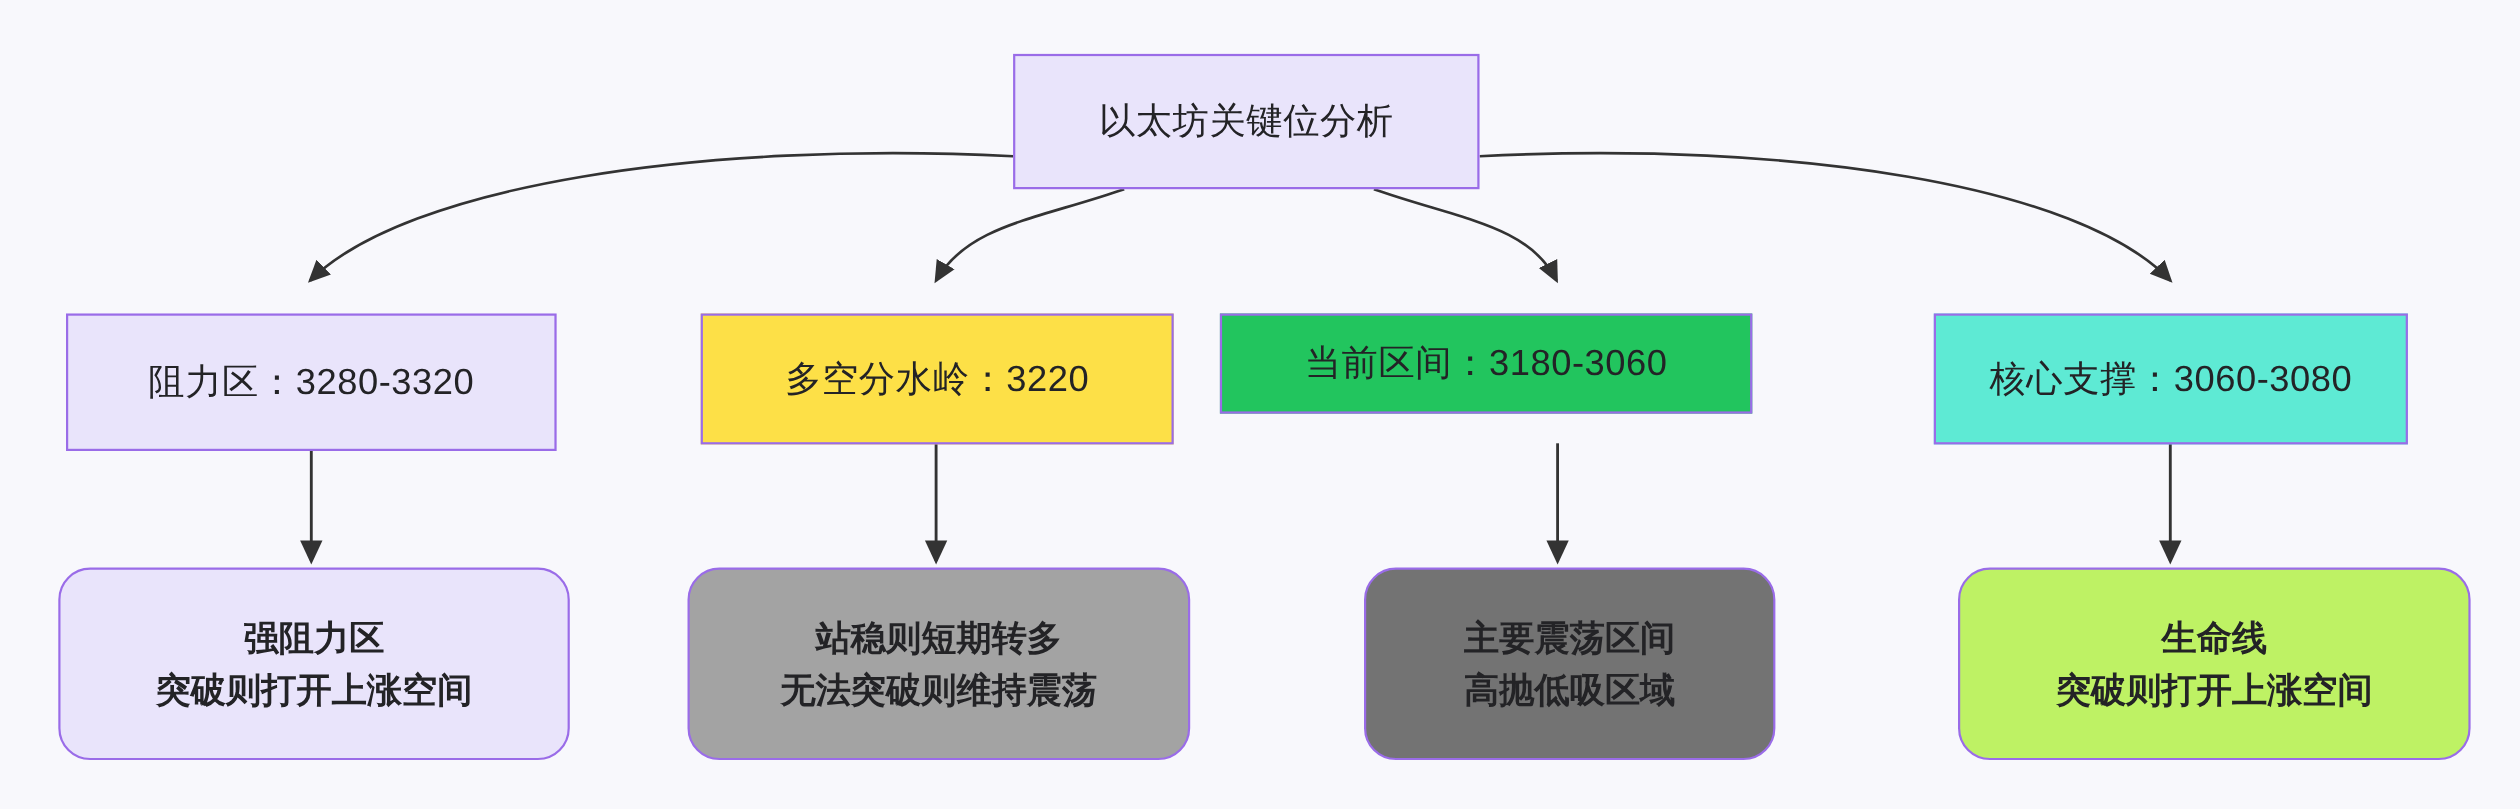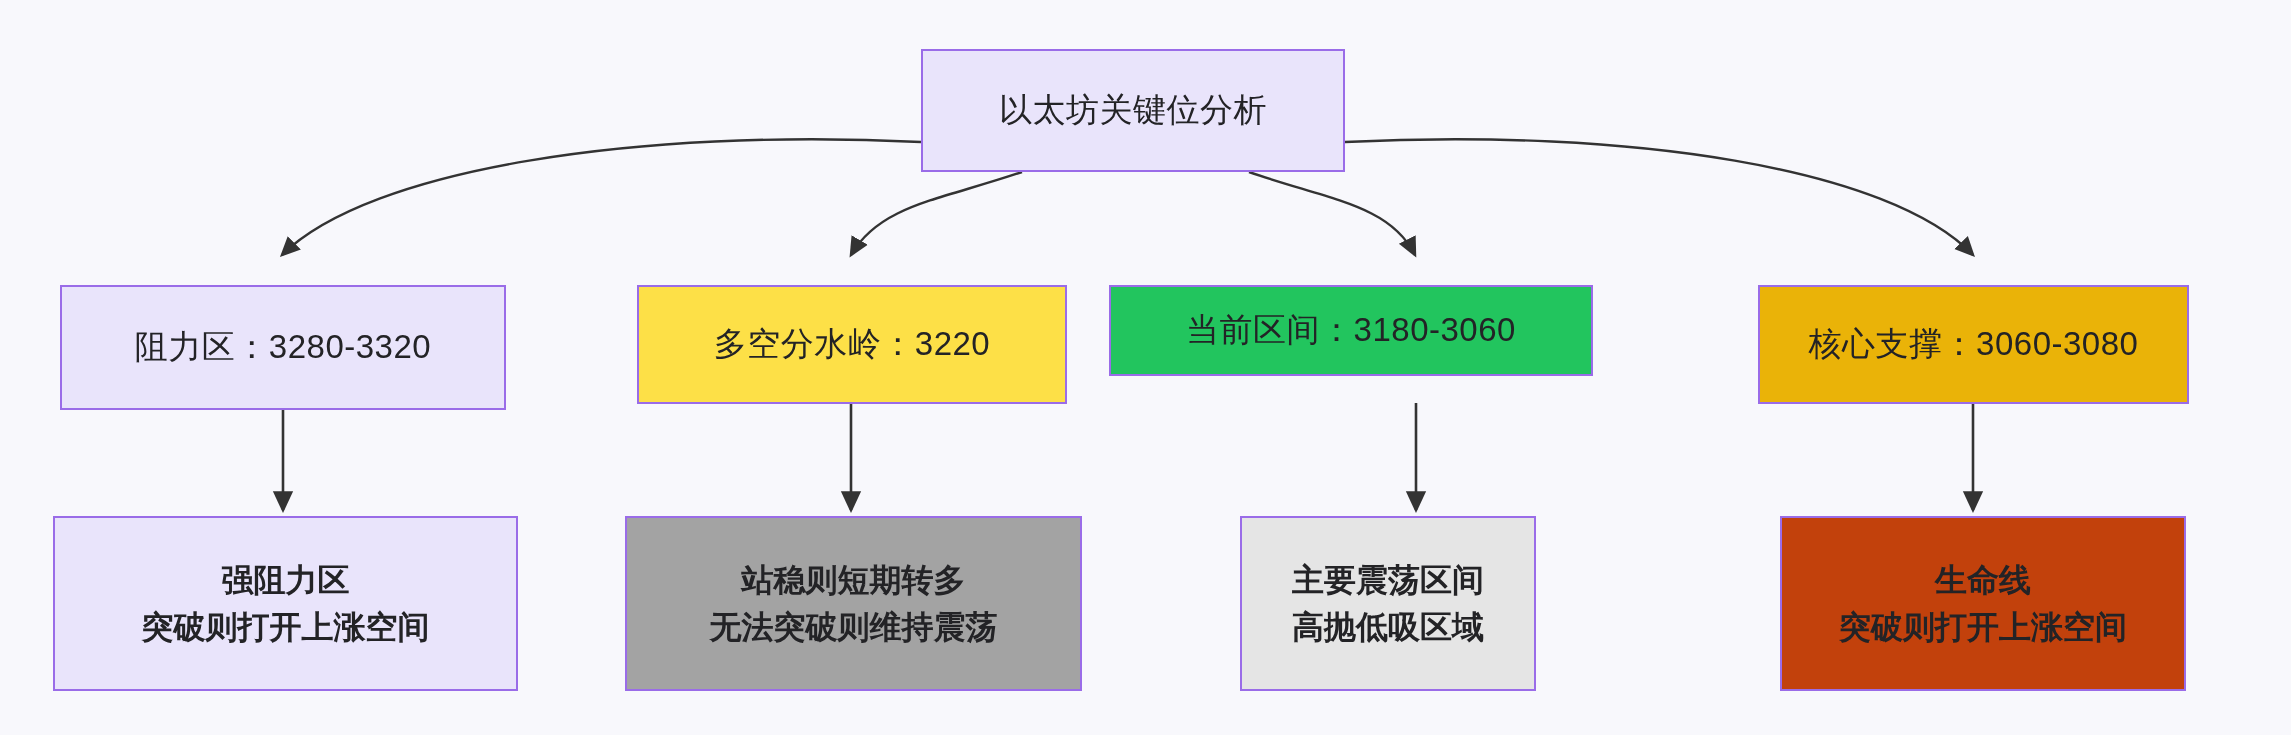--- a/index.html
+++ b/index.html
@@ -45,20 +45,21 @@
     white-space: nowrap;
   }
   .node.level-0 .node-label,
   .node.level-1 .node-label {
     font-size: 33px;
     font-weight: 400;
     letter-spacing: 0.5px;
   }
   .node.level-2 {
     border-color: #9a6ce8;
+    border-radius: 29px;
   }
   .node.level-2 .node-label {
     font-size: 32px;
     font-weight: bold;
     line-height: 1.45;
   }
   .node-label .line2 {
     display: block;
   }
 </style>
@@ -100,45 +101,45 @@
   </div>
 
   <div class="node level-1" style="left: 637px; top: 285px; width: 430px; height: 119px; background: #fde047; border-color: rgb(154, 108, 232); color: rgb(35, 35, 38);">
     <span class="node-label">多空分水岭：3220</span>
   </div>
 
   <div class="node level-1" style="left: 1109px; top: 285px; width: 484px; height: 91px; background: #22c55e; border-color: rgb(154, 108, 232); color: rgb(35, 35, 38);">
     <span class="node-label">当前区间：3180-3060</span>
   </div>
 
-  <div class="node level-1" style="left: 1758px; top: 285px; width: 431px; height: 119px; background: #eab308; border-color: rgb(154, 108, 232); color: rgb(35, 35, 38);">
+  <div class="node level-1" style="left: 1758px; top: 285px; width: 431px; height: 119px; background: #5eead4; border-color: rgb(154, 108, 232); color: rgb(35, 35, 38);">
     <span class="node-label">核心支撑：3060-3080</span>
   </div>
 
   <div class="node level-2" style="left: 53px; top: 516px; width: 465px; height: 175px; background: rgb(233, 228, 251); border-color: rgb(154, 108, 232); color: rgb(35, 35, 38);">
     <span class="node-label">
       <span class="line1">强阻力区</span>
       <span class="line2">突破则打开上涨空间</span>
     </span>
   </div>
 
   <div class="node level-2" style="left: 625px; top: 516px; width: 457px; height: 175px; background: #a3a3a3; border-color: rgb(154, 108, 232); color: rgb(35, 35, 38);">
     <span class="node-label">
       <span class="line1">站稳则短期转多</span>
       <span class="line2">无法突破则维持震荡</span>
     </span>
   </div>
 
-  <div class="node level-2" style="left: 1240px; top: 516px; width: 296px; height: 175px; background: #e5e5e5; border-color: rgb(154, 108, 232); color: rgb(35, 35, 38);">
+  <div class="node level-2" style="left: 1240px; top: 516px; width: 374px; height: 175px; background: #737373; border-color: rgb(154, 108, 232); color: rgb(35, 35, 38);">
     <span class="node-label">
       <span class="line1">主要震荡区间</span>
       <span class="line2">高抛低吸区域</span>
     </span>
   </div>
 
-  <div class="node level-2" style="left: 1780px; top: 516px; width: 406px; height: 175px; background: #c2410c; border-color: rgb(154, 108, 232); color: rgb(35, 35, 38);">
+  <div class="node level-2" style="left: 1780px; top: 516px; width: 466px; height: 175px; background: #bef264; border-color: rgb(154, 108, 232); color: rgb(35, 35, 38);">
     <span class="node-label">
       <span class="line1">生命线</span>
       <span class="line2">突破则打开上涨空间</span>
     </span>
   </div>
 
 </div>
 
 </body></html>

